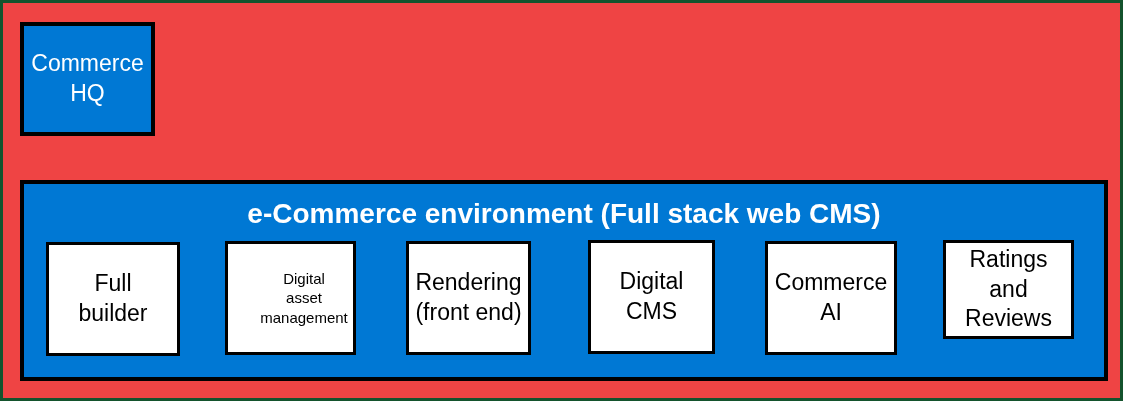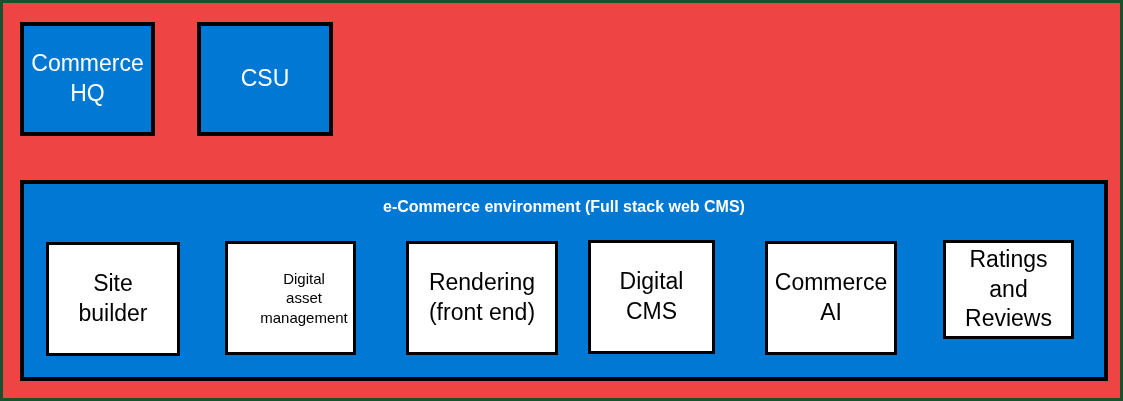--- a/index.html
+++ b/index.html
@@ -61,49 +61,46 @@
     border: 4px solid #000000;
   }
   .env-title {
     position: absolute;
     top: 14px;
     left: 0;
     width: 100%;
     text-align: center;
     color: #ffffff;
     font-weight: bold;
-    font-size: 16px;
+    font-size: 28px;
   }
   
   #c-site-builder  { left: 22px;  top: 58px; width: 134px; height: 114px; }
   #c-dam           { left: 201px; top: 57px; width: 131px; height: 114px; }
-  #c-rendering     { left: 382px; top: 57px; width: 152px; height: 114px; }
+  #c-rendering     { left: 382px; top: 57px; width: 125px; height: 114px; }
   #c-headless-cms  { left: 564px; top: 56px; width: 127px; height: 114px; }
   #c-commerce-ai   { left: 741px; top: 57px; width: 132px; height: 114px; }
   #c-ratings       { left: 919px; top: 56px; width: 131px; height: 99px; }
 </style>
 </head>
 <body>
 
 <div class="frame">
 
   <div class="shape blue-box" id="box-commerce-hq">
     <span class="label">Commerce
 HQ</span>
   </div>
 
-  <div class="shape blue-box" id="box-csu">
-    <span class="label">CSU</span>
-  </div>
 
   <div class="env">
     <div class="env-title">e-Commerce environment (Full stack web CMS)</div>
 
     <div class="shape white-box" id="c-site-builder">
-      <span class="label">Site
+      <span class="label">Full
 builder</span>
     </div>
 
     <div class="shape white-box" id="c-dam">
       <span class="label small">Digital
 asset
 management</span>
     </div>
 
     <div class="shape white-box" id="c-rendering">

